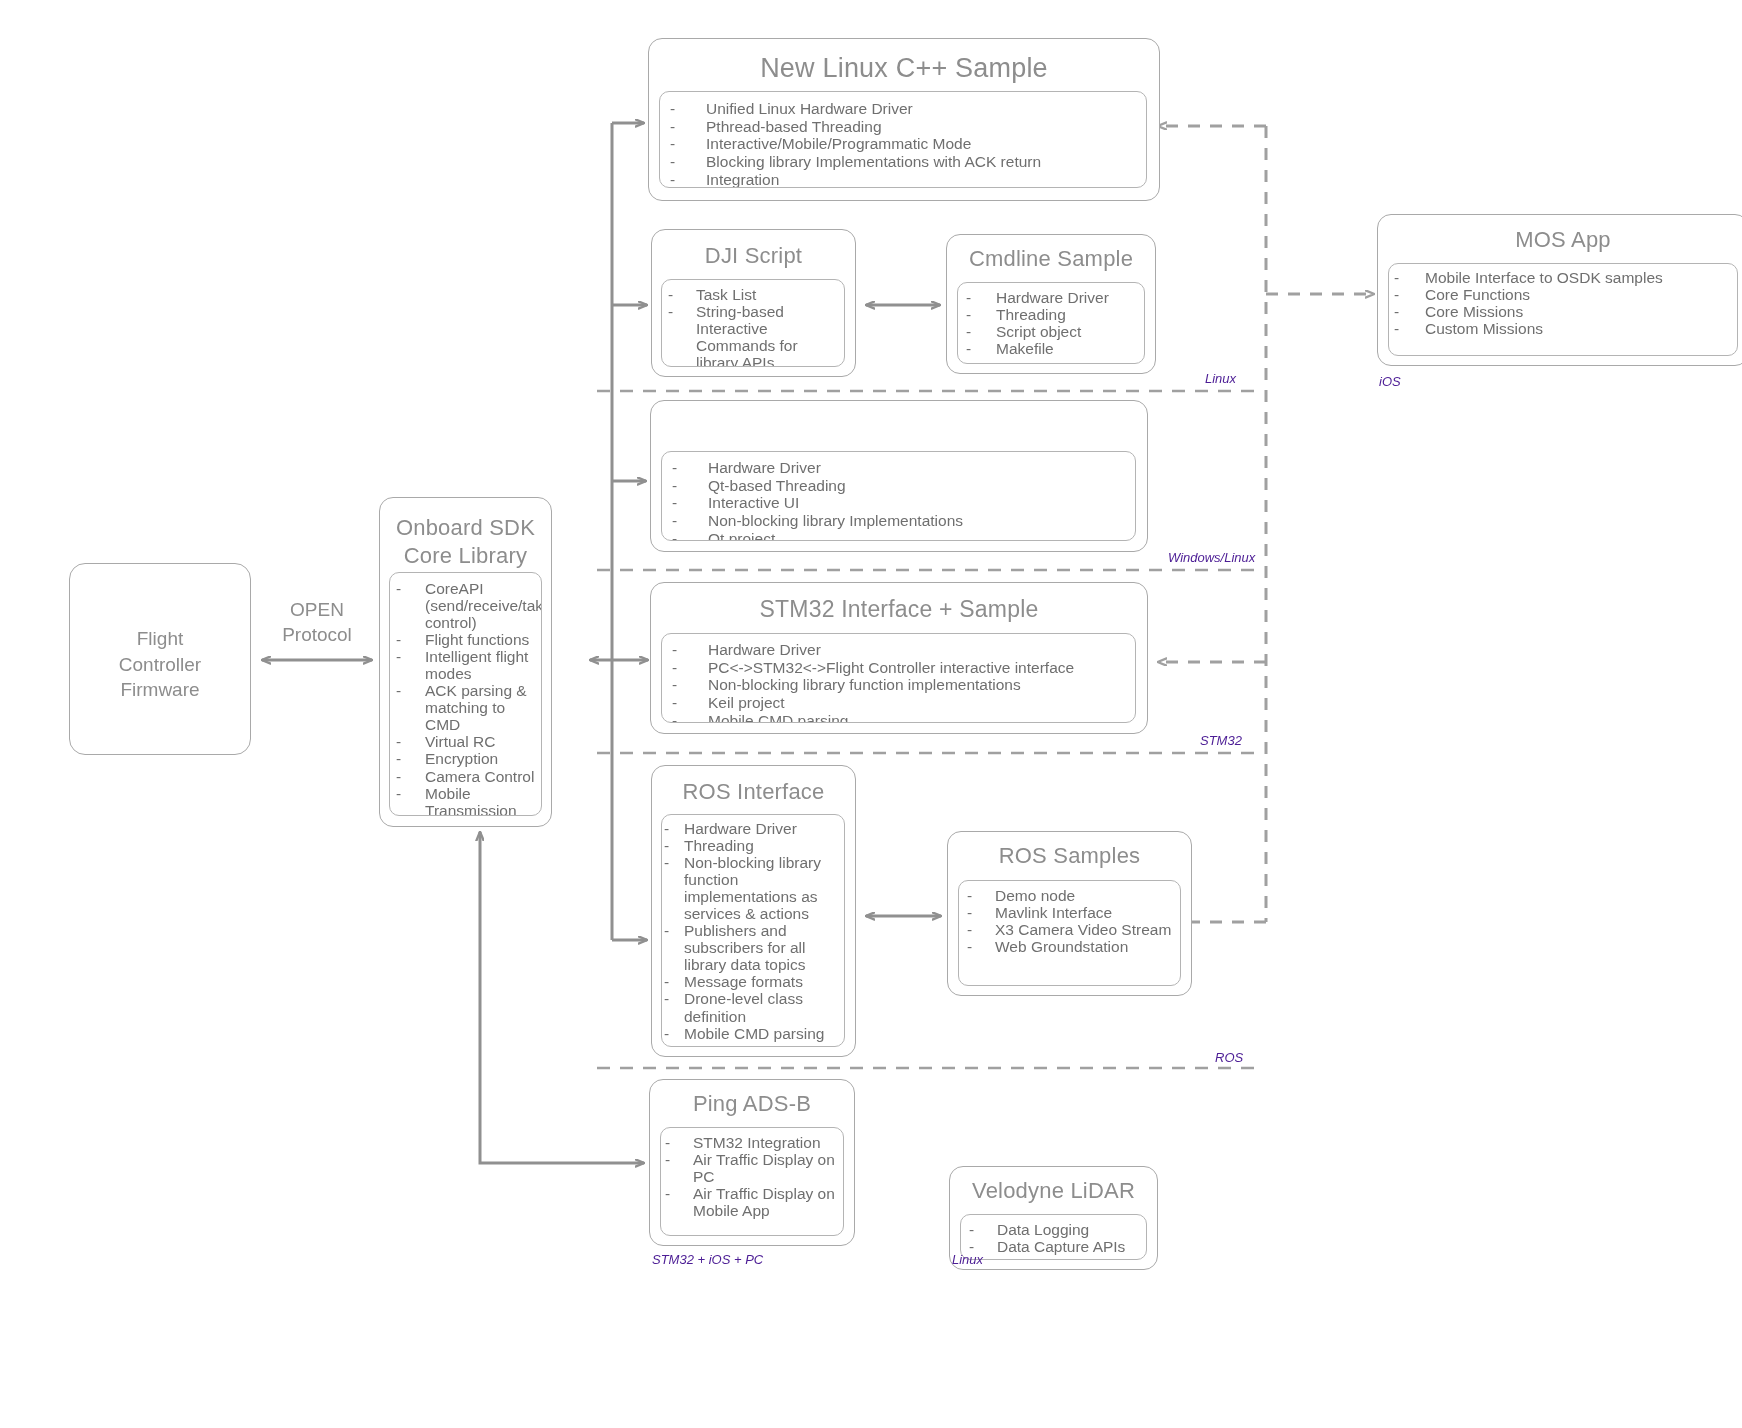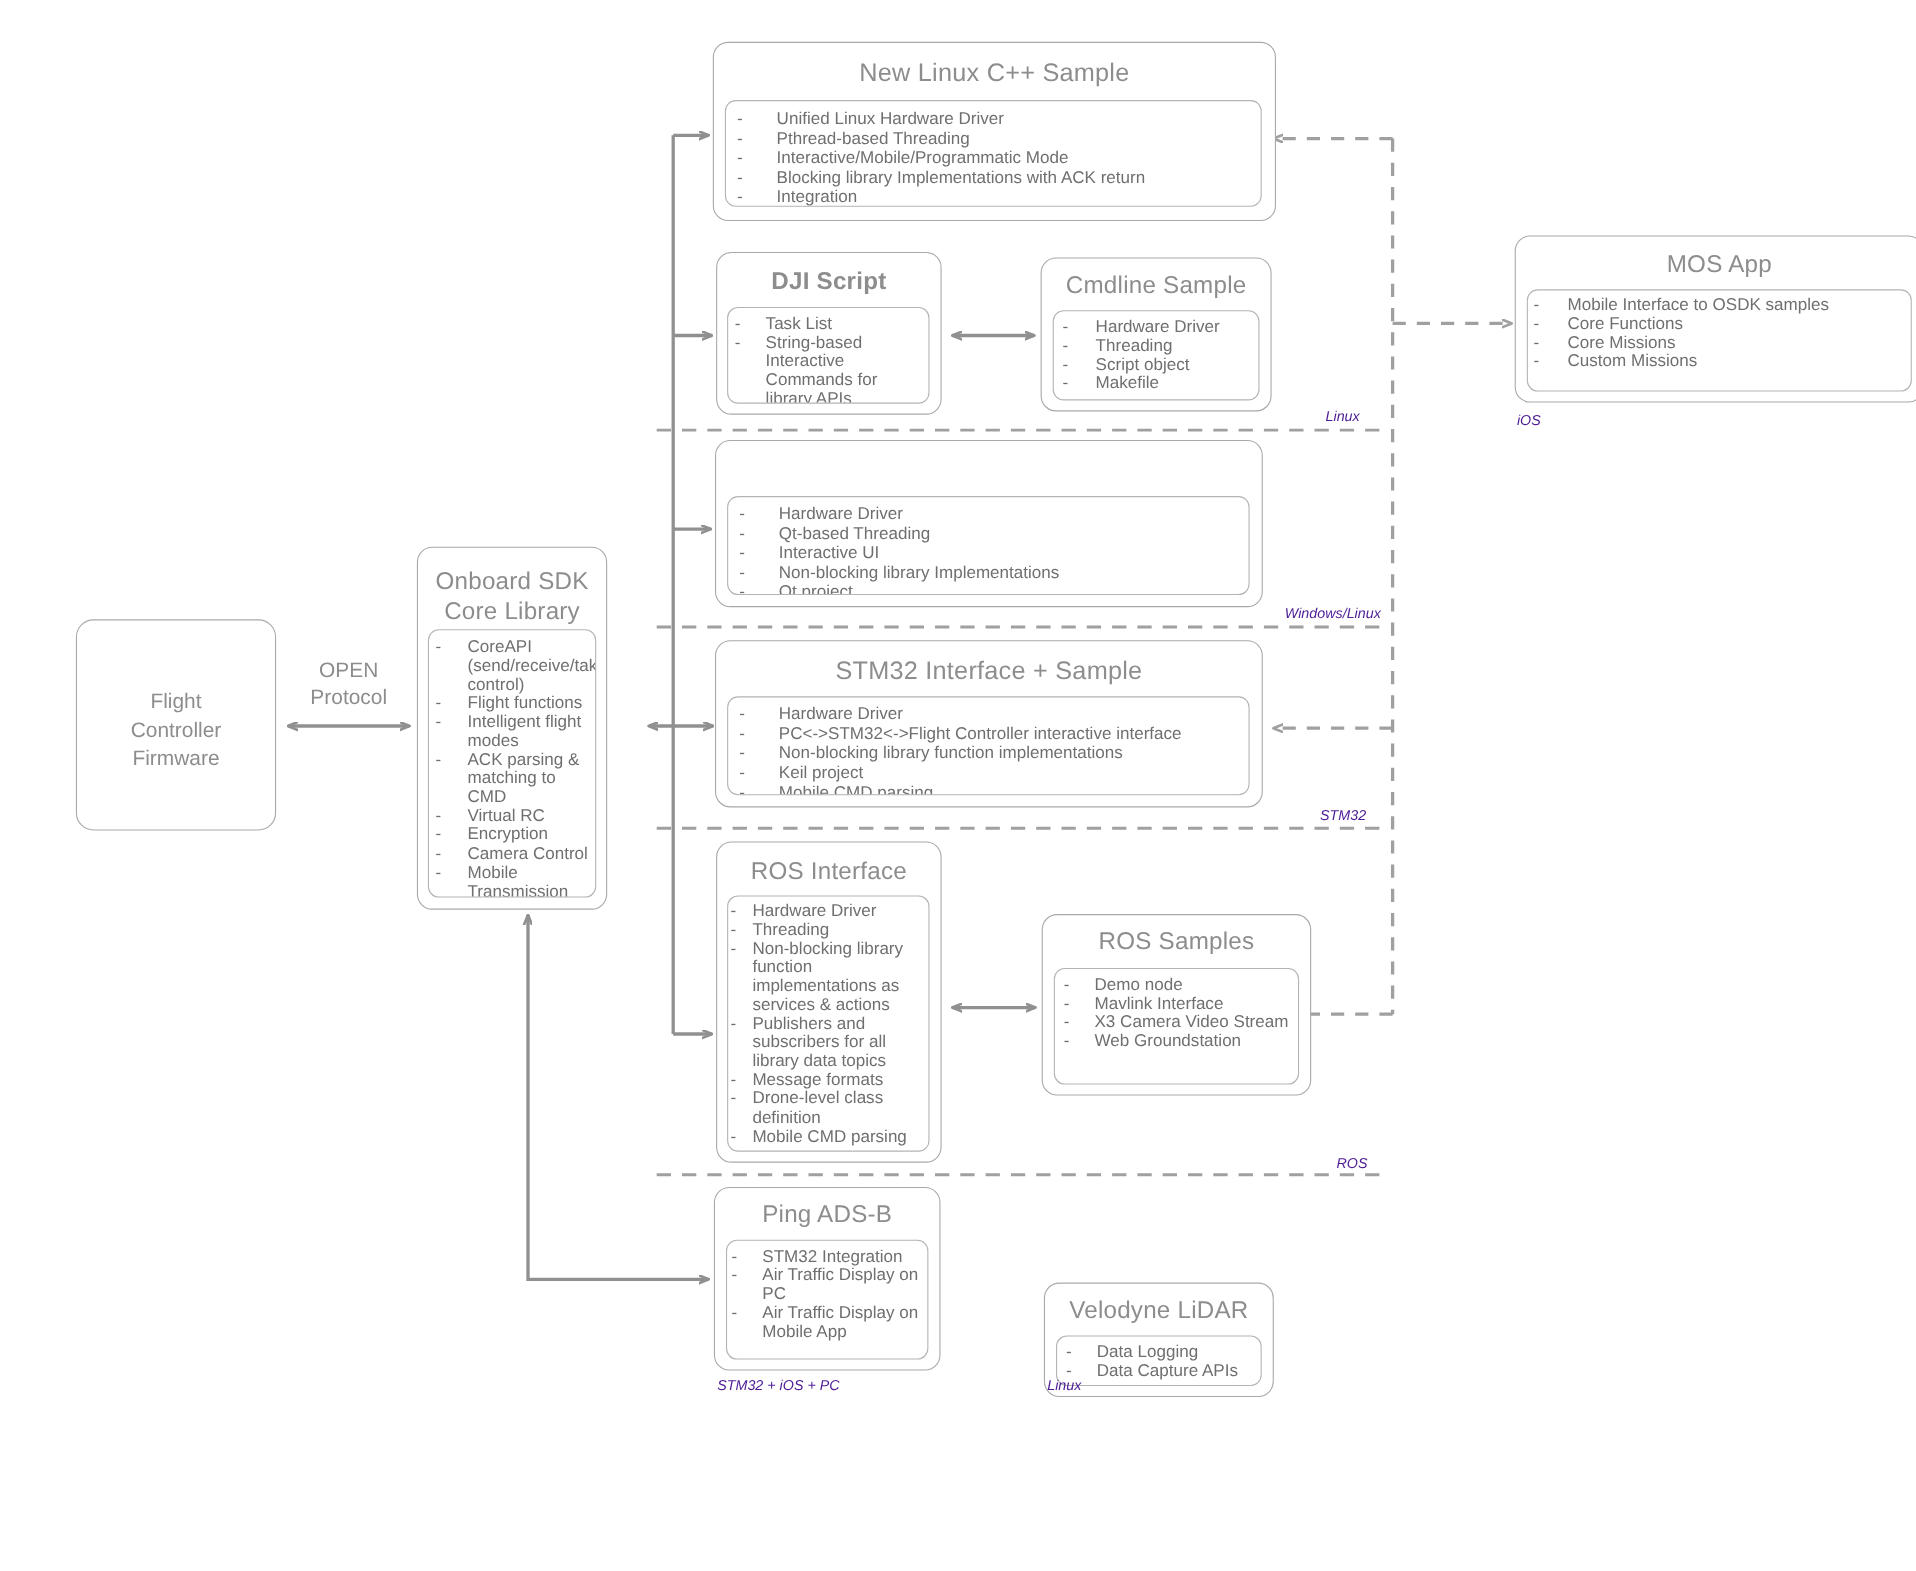--- a/index.html
+++ b/index.html
@@ -97,27 +97,27 @@
   
   #osdk { left: 379px; top: 497px; width: 173px; height: 330px; }
   #osdk .card-title { padding-top: 16px; font-size: 22px; line-height: 1.25; white-space: pre-line; }
   #osdk .inner { left: 9px; top: 74px; right: 9px; bottom: 10px; }
   #osdk .bullets { padding-top: 7px; font-size: 15.5px; line-height: 1.1; }
   #osdk .bullets li { padding-left: 35px; }
   #osdk .bullets li .dash { left: 6px; }
 
   
   #nlcs { left: 648px; top: 38px; width: 512px; height: 163px; }
-  #nlcs .card-title { padding-top: 14px; font-size: 23px; }
+  #nlcs .card-title { padding-top: 14px; font-size: 27px; }
   #nlcs .inner { left: 10px; top: 52px; right: 12px; bottom: 12px; }
   #nlcs .bullets { padding-top: 8px; font-size: 15.5px; line-height: 1.14; }
 
   
   #djis { left: 651px; top: 229px; width: 205px; height: 148px; }
-  #djis .card-title { padding-top: 13px; font-size: 22px; font-weight: bold; }
+  #djis .card-title { padding-top: 13px; font-size: 22px; }
   #djis .inner { left: 9px; top: 49px; right: 10px; bottom: 9px; }
   #djis .bullets { padding-top: 6px; font-size: 15.5px; line-height: 1.1; }
   #djis .bullets li { padding-left: 34px; }
   #djis .bullets li .dash { left: 6px; }
 
   
   #cmds { left: 946px; top: 234px; width: 210px; height: 140px; }
   #cmds .card-title { padding-top: 11px; font-size: 22px; }
   #cmds .inner { left: 10px; top: 47px; right: 10px; bottom: 9px; }
   #cmds .bullets { padding-top: 6px; font-size: 15.5px; line-height: 1.1; }

